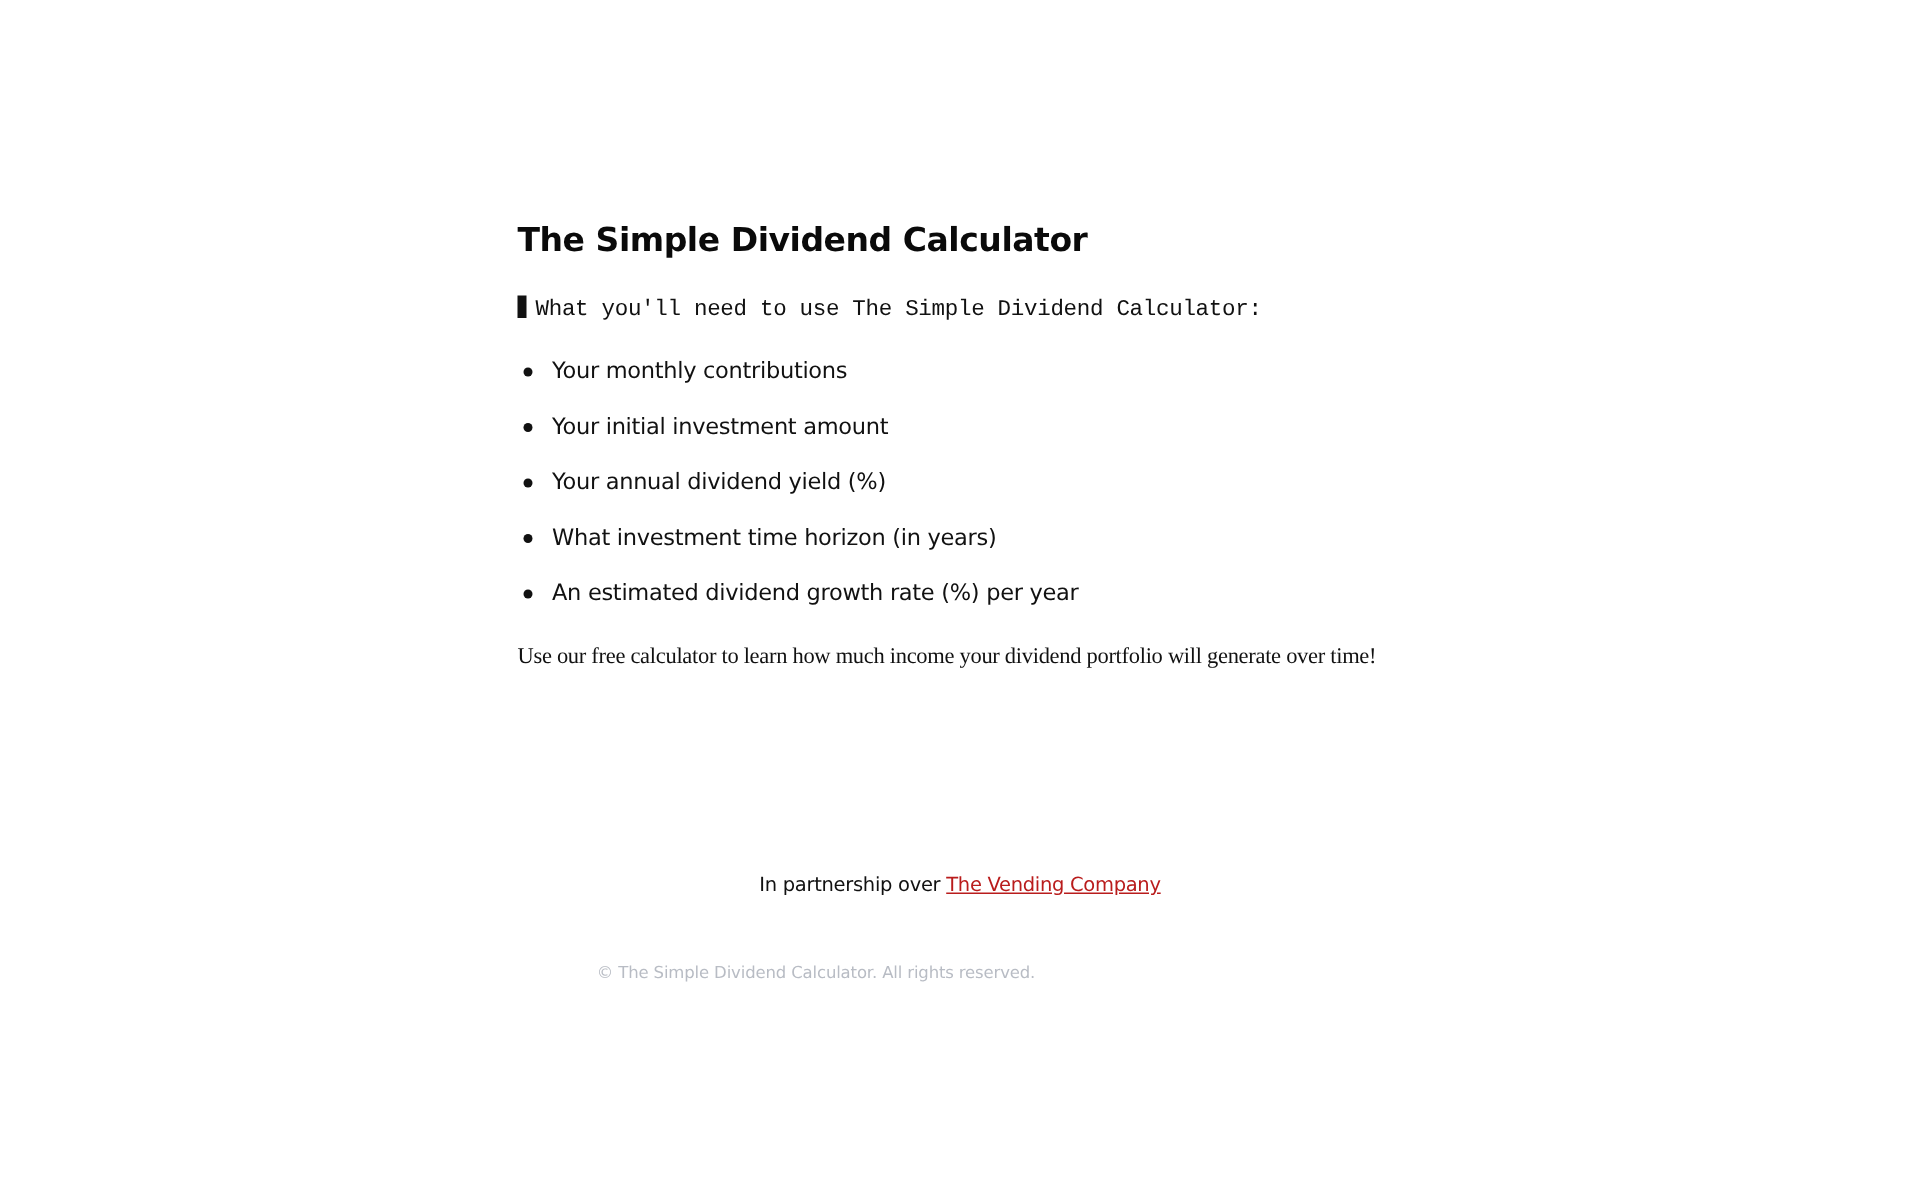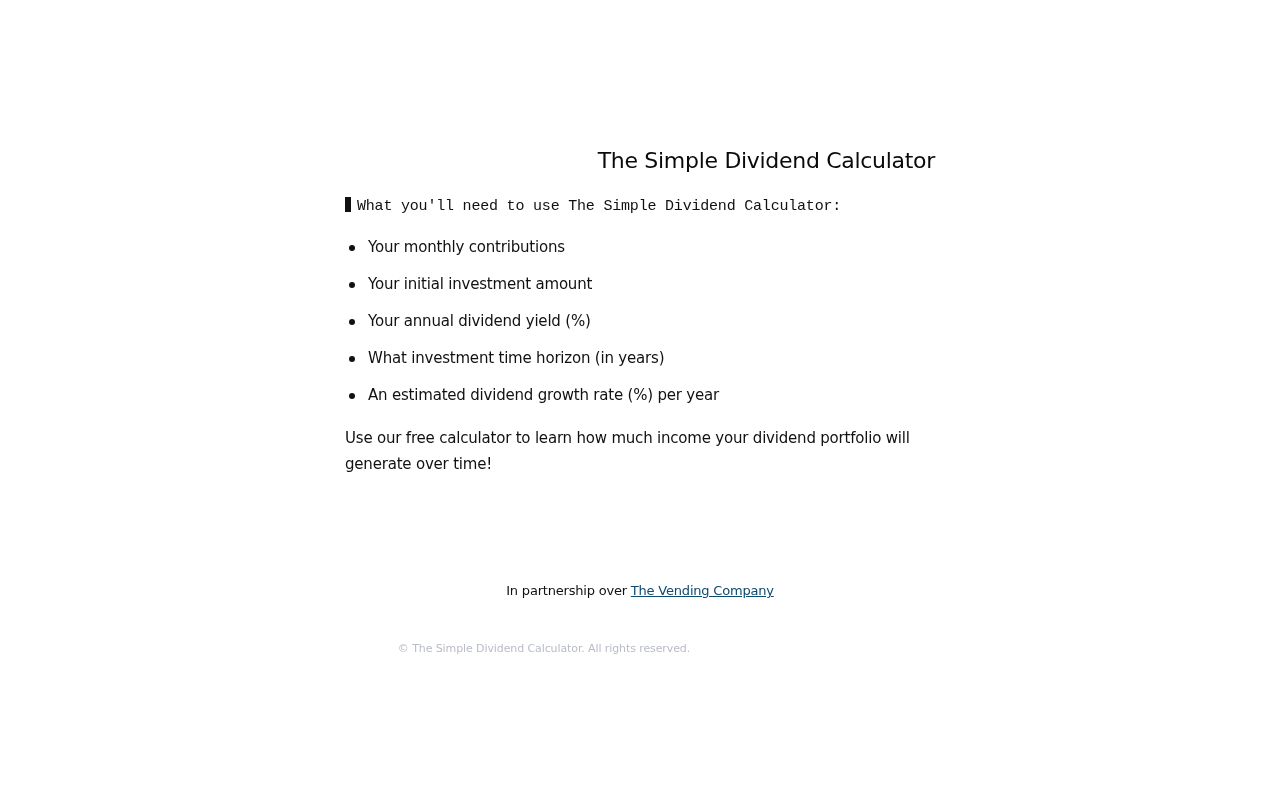--- a/index.html
+++ b/index.html
@@ -14,23 +14,23 @@
       font-family: "DejaVu Sans", "Liberation Sans", sans-serif;
       color: #111111;
     }
     .container {
       position: absolute;
       left: 345px;
       top: 144px;
       width: 590px;
     }
     .title {
-      text-align: right;
+      text-align: left;
       font-size: 22px;
-      font-weight: normal;
+      font-weight: bold;
       letter-spacing: -0.3px;
       margin: 0;
       height: 34px;
       line-height: 34px;
       color: #0a0a0a;
     }
     .intro {
       text-align: center;
       font-size: 15px;
       line-height: 26px;
@@ -82,33 +82,34 @@
       margin: 9px 0 0 4px;
     }
     .bullet-text {
       margin-left: 13px;
     }
     .cta {
       font-size: 15px;
       line-height: 26px;
       margin: 4px 0 0 0;
       letter-spacing: -0.2px;
+      font-family: Liberation Serif, serif;
     }
     .partner {
       position: absolute;
       left: 0;
       width: 1280px;
       top: 583px;
       text-align: center;
       font-size: 13px;
       color: #111111;
       letter-spacing: -0.2px;
     }
     .partner a {
-      color: #0c4a6e;
+      color: #b91c1c;
       text-decoration: underline;
     }
     .copyright {
       position: absolute;
       left: 0;
       width: 1088px;
       top: 642px;
       text-align: center;
       font-size: 11px;
       color: #b8bcc4;

